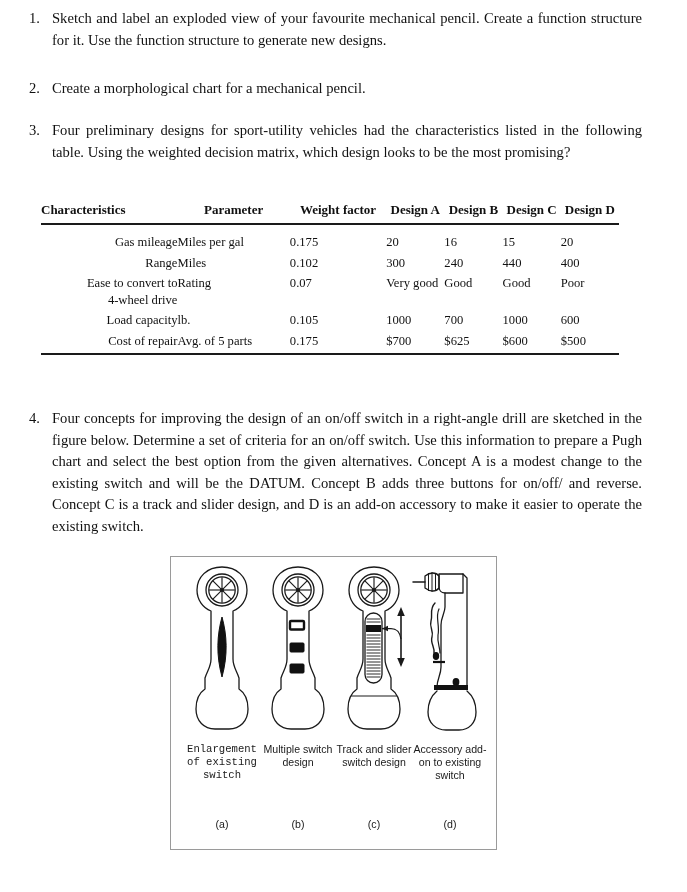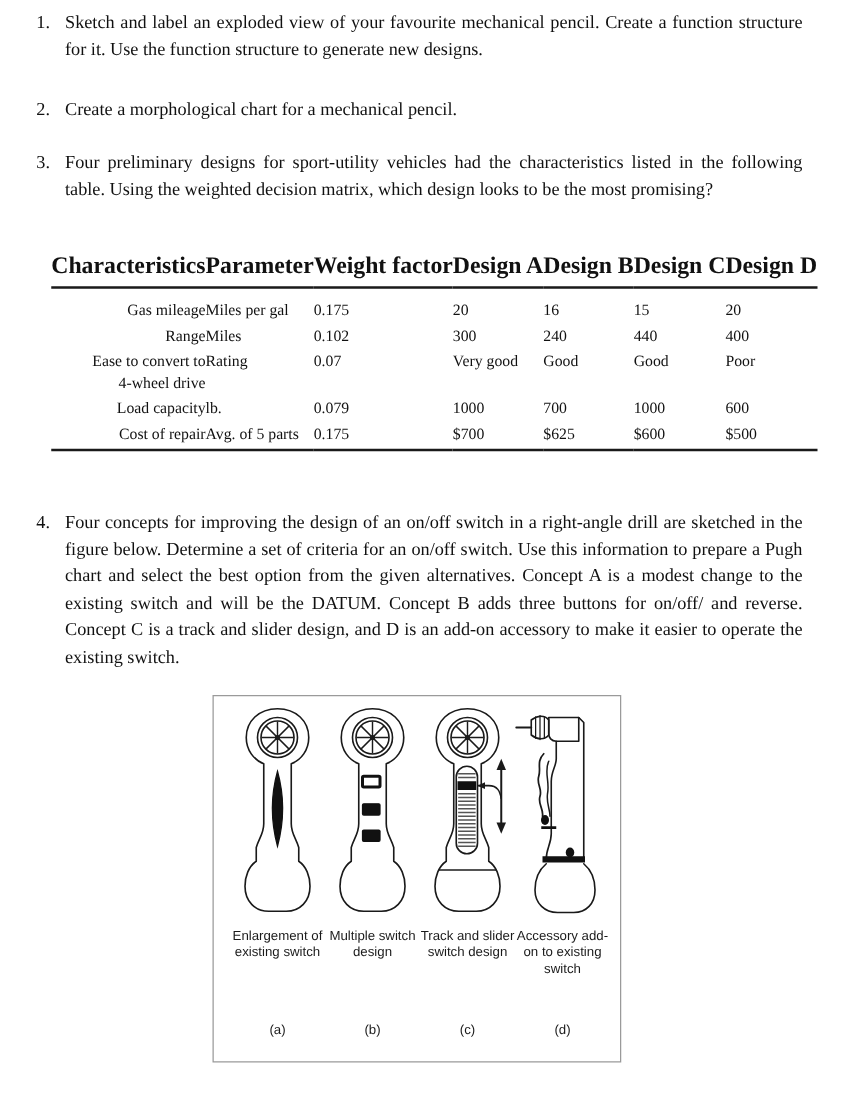--- a/index.html
+++ b/index.html
@@ -55,21 +55,21 @@
     font-size: 12.6px;
   }
   #matrix-table th,
   #matrix-table td {
     padding: 0;
     vertical-align: top;
     white-space: nowrap;
   }
   #matrix-table thead th {
     font-weight: bold;
-    font-size: 19px;
+    font-size: 13px;
     padding-bottom: 5px;
     text-align: center;
   }
   #matrix-table thead th.col-char {
     text-align: left;
   }
   #matrix-table thead tr {
     border-bottom: 2.2px solid #1a1a1a;
   }
   #matrix-table tbody tr:first-child td {
@@ -138,21 +138,21 @@
     font-size: 10.6px;
     line-height: 13.2px;
     color: #1a1a1a;
   }
   .caption-cell {
     position: absolute;
     top: 0;
     width: 80px;
     text-align: center;
   }
-  #cap-a { left: 11px; }
+  #cap-a { left: 11px; font-family: Liberation Mono, monospace; }
   #cap-b { left: 87px; }
   #cap-c { left: 163px; }
   #cap-d { left: 239px; }
 
   .letter-row {
     position: absolute;
     left: 0;
     top: 261px;
     width: 100%;
     font-family: "Liberation Sans", "DejaVu Sans", sans-serif;
@@ -232,21 +232,21 @@
       <td>Rating</td>
       <td>0.07</td>
       <td>Very good</td>
       <td>Good</td>
       <td>Good</td>
       <td>Poor</td>
     </tr>
     <tr>
       <td class="c-char">Load capacity</td>
       <td>lb.</td>
-      <td>0.079</td>
+      <td>0.105</td>
       <td>1000</td>
       <td>700</td>
       <td>1000</td>
       <td>600</td>
     </tr>
     <tr>
       <td class="c-char">Cost of repair</td>
       <td>Avg. of 5 parts</td>
       <td>0.175</td>
       <td>$700</td>

